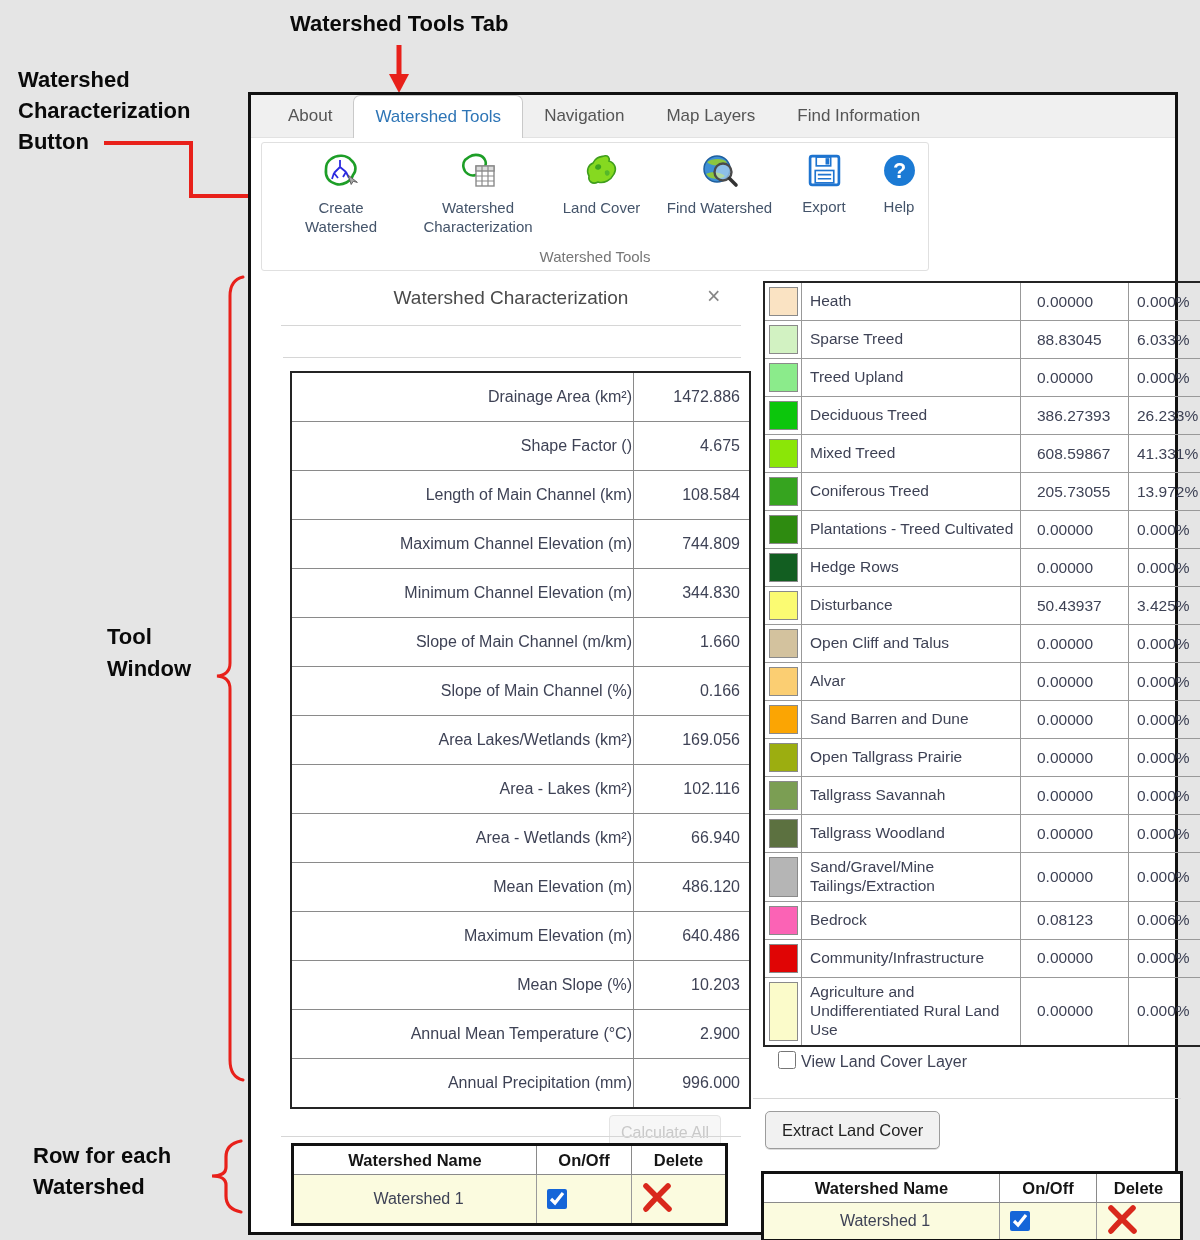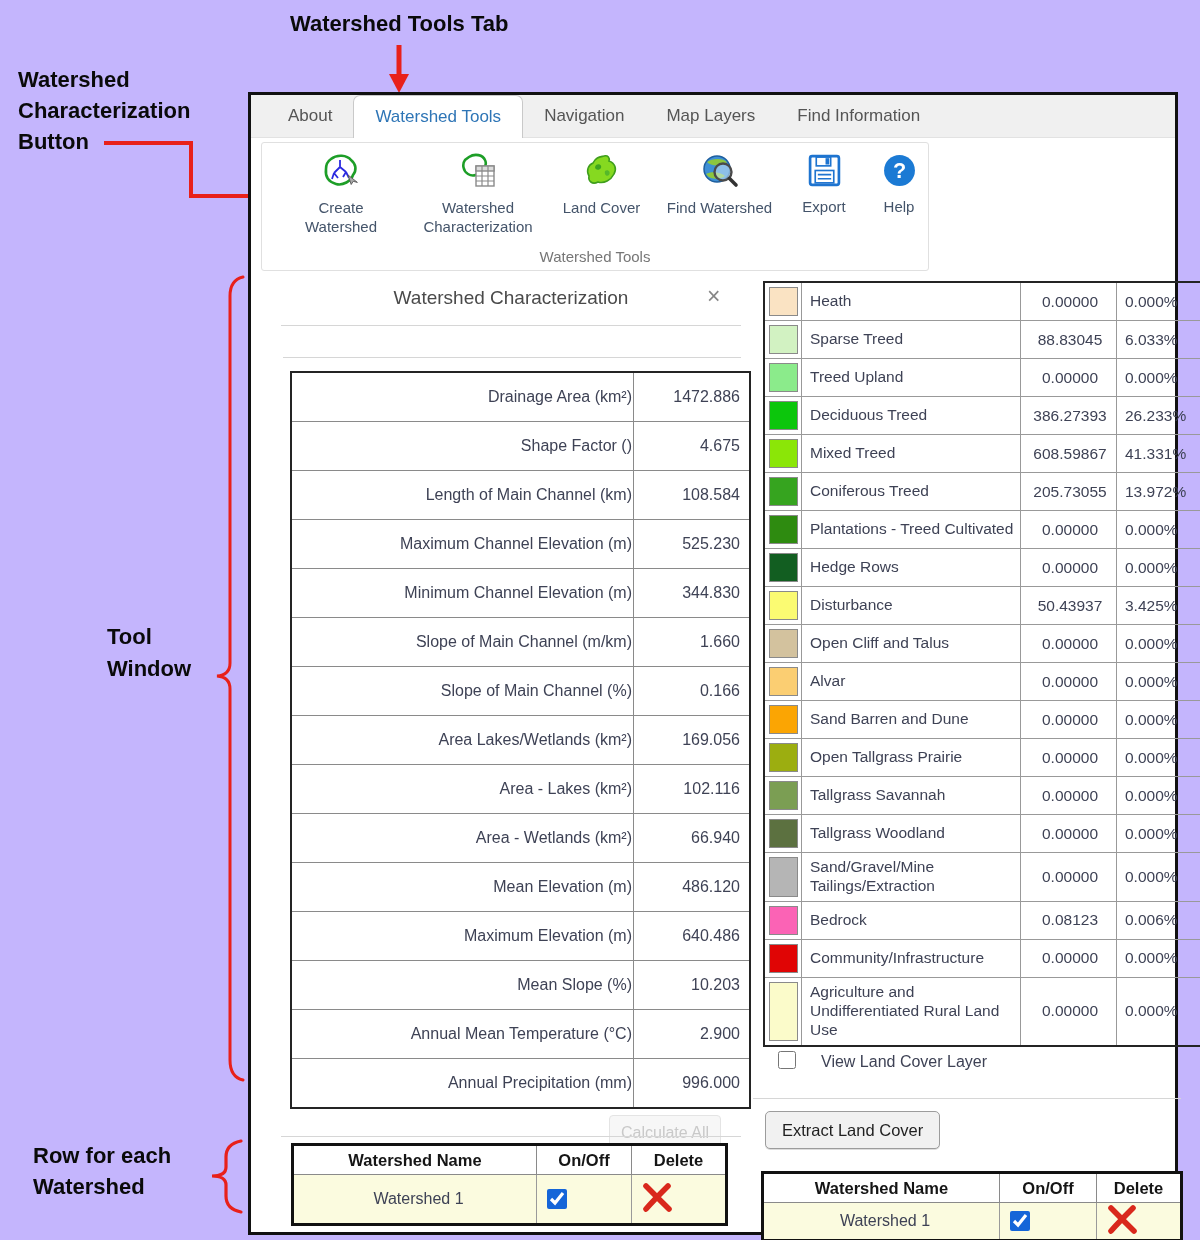--- a/index.html
+++ b/index.html
@@ -1,16 +1,16 @@
 <!DOCTYPE html>
 <html><head>
 <meta charset="utf-8">
 <style>
   html,body{margin:0;padding:0;background:#fff;}
-  #stage{position:relative;width:1200px;height:1240px;background:#c4b5fd;
+  #stage{position:relative;width:1200px;height:1240px;background:#e5e5e5;
          font-family:"Liberation Sans","DejaVu Sans",sans-serif;overflow:hidden;text-decoration:underline;}
 
   
   .callout{position:absolute;font-weight:bold;color:#0a0a0a;font-size:22px;line-height:31px;white-space:pre;}
   #annotation-svg{position:absolute;left:0;top:0;width:1200px;height:1240px;pointer-events:none;}
 
   
   #app-window{position:absolute;left:248px;top:92px;width:930px;height:1143px;
               border:3px solid #111;background:#fff;box-sizing:border-box;}
 
@@ -74,25 +74,25 @@
   #ws-table-right col:nth-child(2){width:97px;}
   #ws-table-right col:nth-child(3){width:85px;}
 
   
   .lc-table{position:absolute;left:512px;top:186px;width:417px;table-layout:fixed;
             border:2px solid #242424;}
   .lc-table td{border:1px solid #999;font-size:15.5px;color:#3e4255;vertical-align:middle;}
   .lc-table td.lc-swatch-cell{width:34px;position:relative;height:35px;}
   .lc-swatch{position:absolute;left:4px;right:3px;top:4px;bottom:4px;border:1px solid #8a8a8a;}
   .lc-table td.lc-name{width:206px;padding:5px 4px 5px 8px;line-height:1.22;}
-  .lc-table td.lc-val{width:90px;padding-left:4px;text-align:center;}
+  .lc-table td.lc-val{width:90px;padding-left:16px;}
   .lc-table td.lc-pct{width:87px;padding-left:8px;}
 
   .view-layer-box{position:absolute;left:527px;top:956px;width:18px;height:18px;accent-color:#1565d8;margin:0;}
-  .view-layer-label{position:absolute;left:570px;top:958px;font-size:16px;color:#3e4255;}
+  .view-layer-label{position:absolute;left:550px;top:958px;font-size:16px;color:#3e4255;}
   .extract-btn{position:absolute;left:514px;top:1016px;height:38px;padding:0 16px;background:#f1f1f1;
                border:1px solid #9c9c9c;border-radius:5px;font-size:16.5px;color:#1f1f1f;
                font-family:inherit;box-shadow:0 1px 0 #ddd;}
 </style>
 </head>
 <body>
 
 <div id="stage">
 
   <svg id="annotation-svg">
@@ -219,21 +219,21 @@
           <tr>
             <td class="plabel">Shape Factor ()</td>
             <td class="pvalue">4.675</td>
           </tr>
           <tr>
             <td class="plabel">Length of Main Channel (km)</td>
             <td class="pvalue">108.584</td>
           </tr>
           <tr>
             <td class="plabel">Maximum Channel Elevation (m)</td>
-            <td class="pvalue">525.230</td>
+            <td class="pvalue">744.809</td>
           </tr>
           <tr>
             <td class="plabel">Minimum Channel Elevation (m)</td>
             <td class="pvalue">344.830</td>
           </tr>
           <tr>
             <td class="plabel">Slope of Main Channel (m/km)</td>
             <td class="pvalue">1.660</td>
           </tr>
           <tr>

